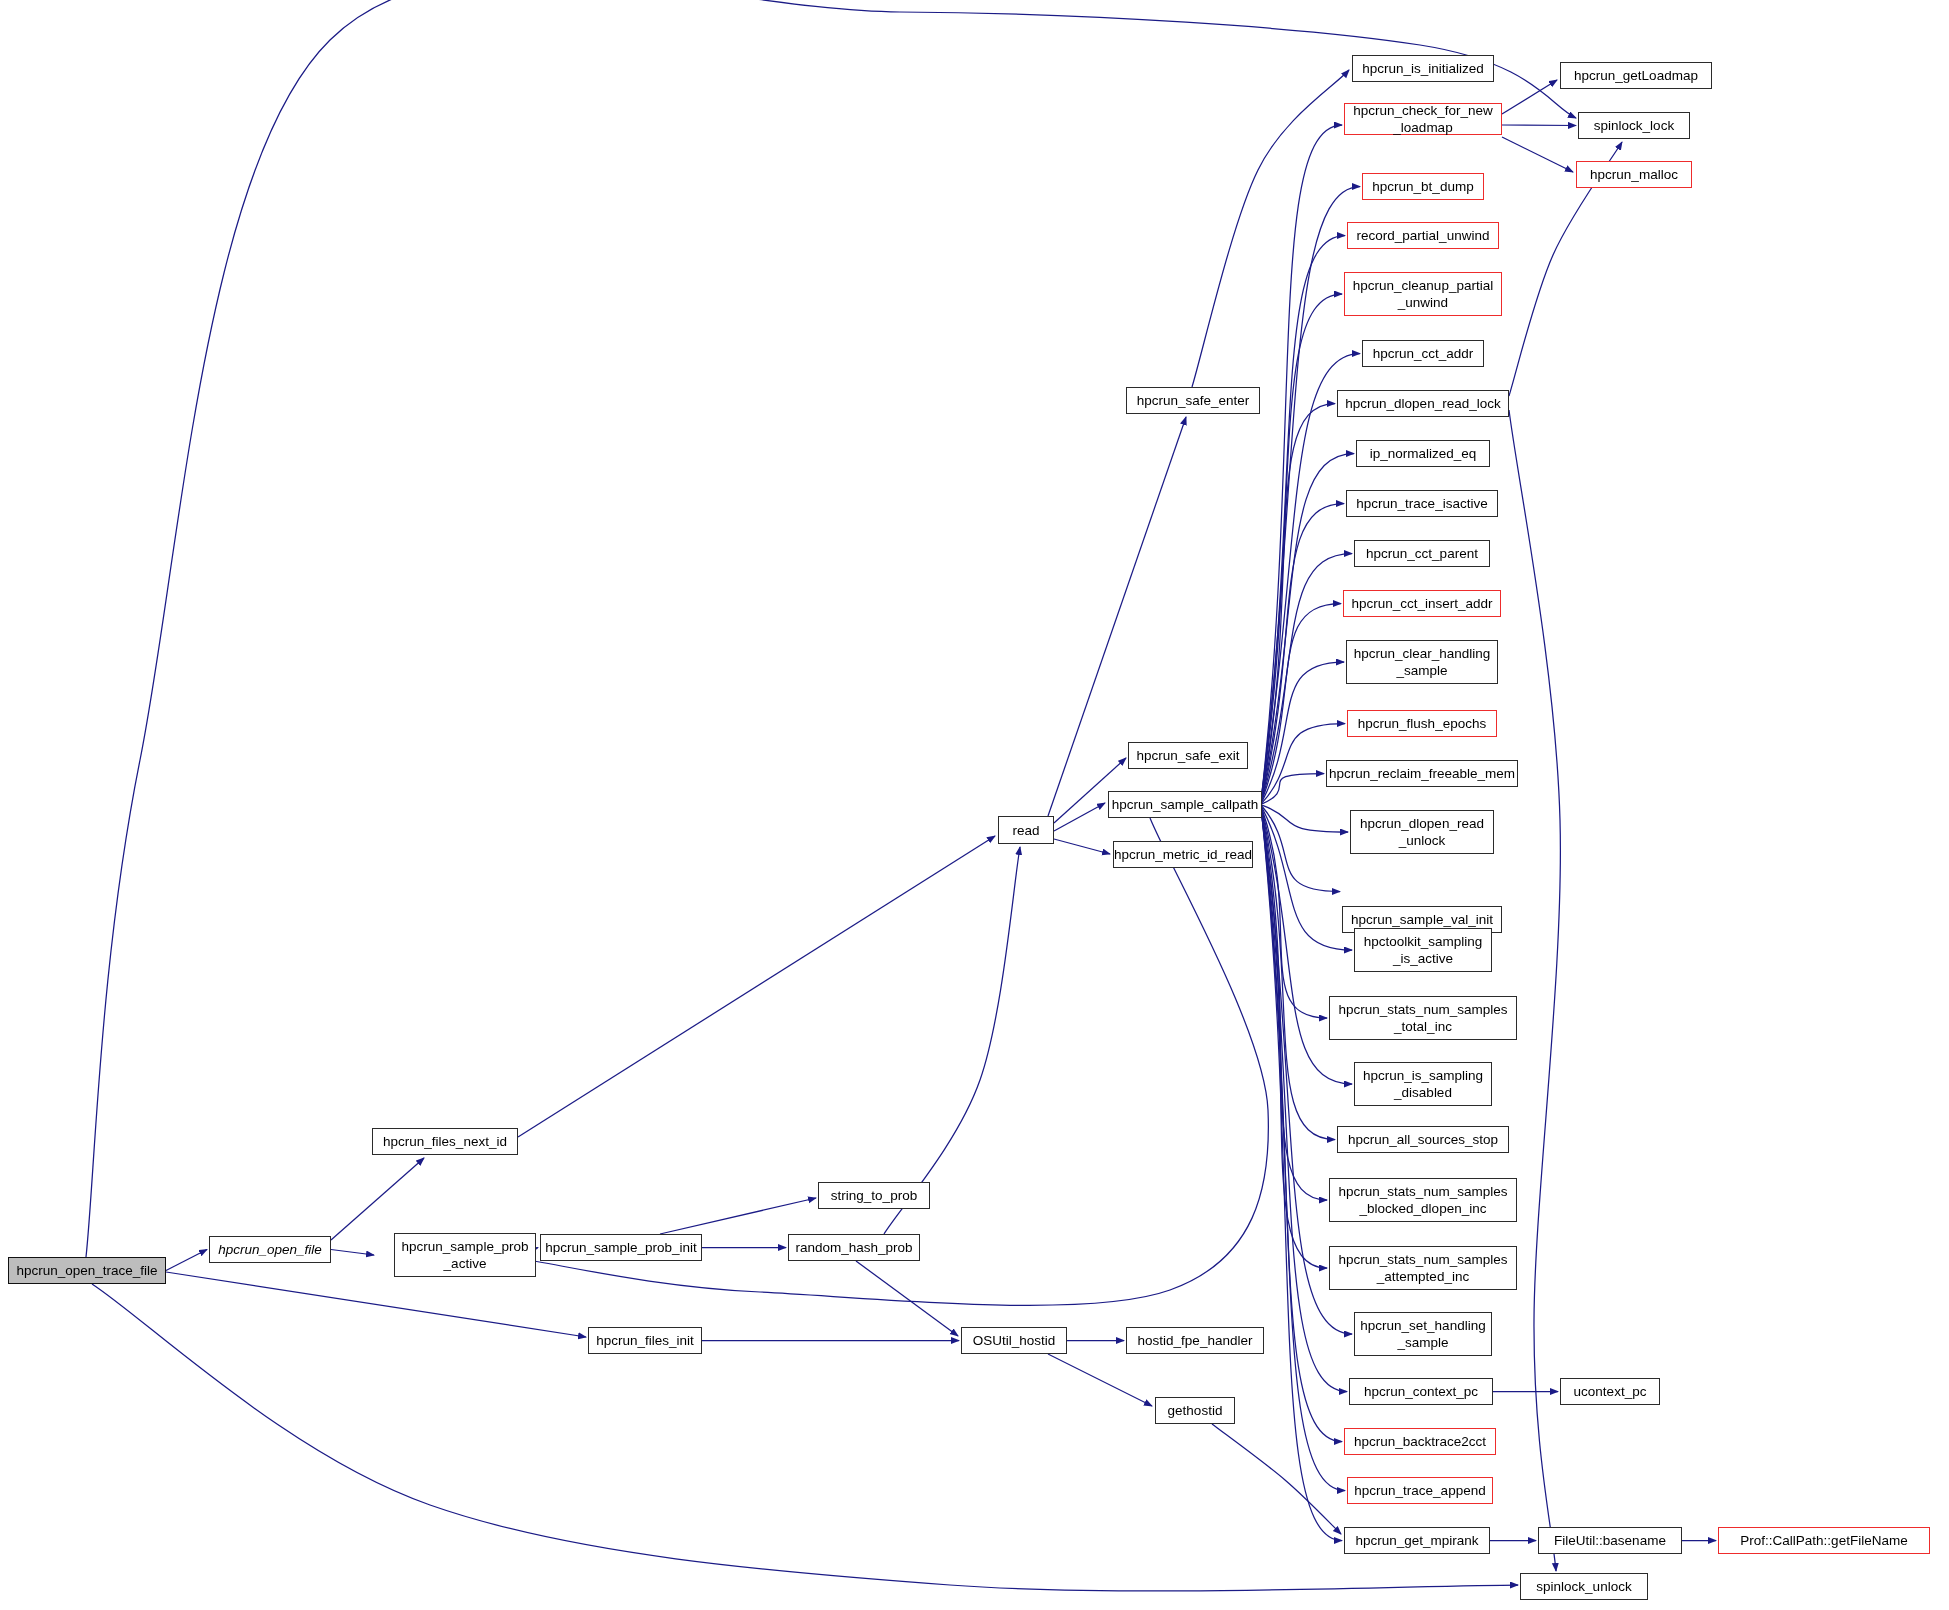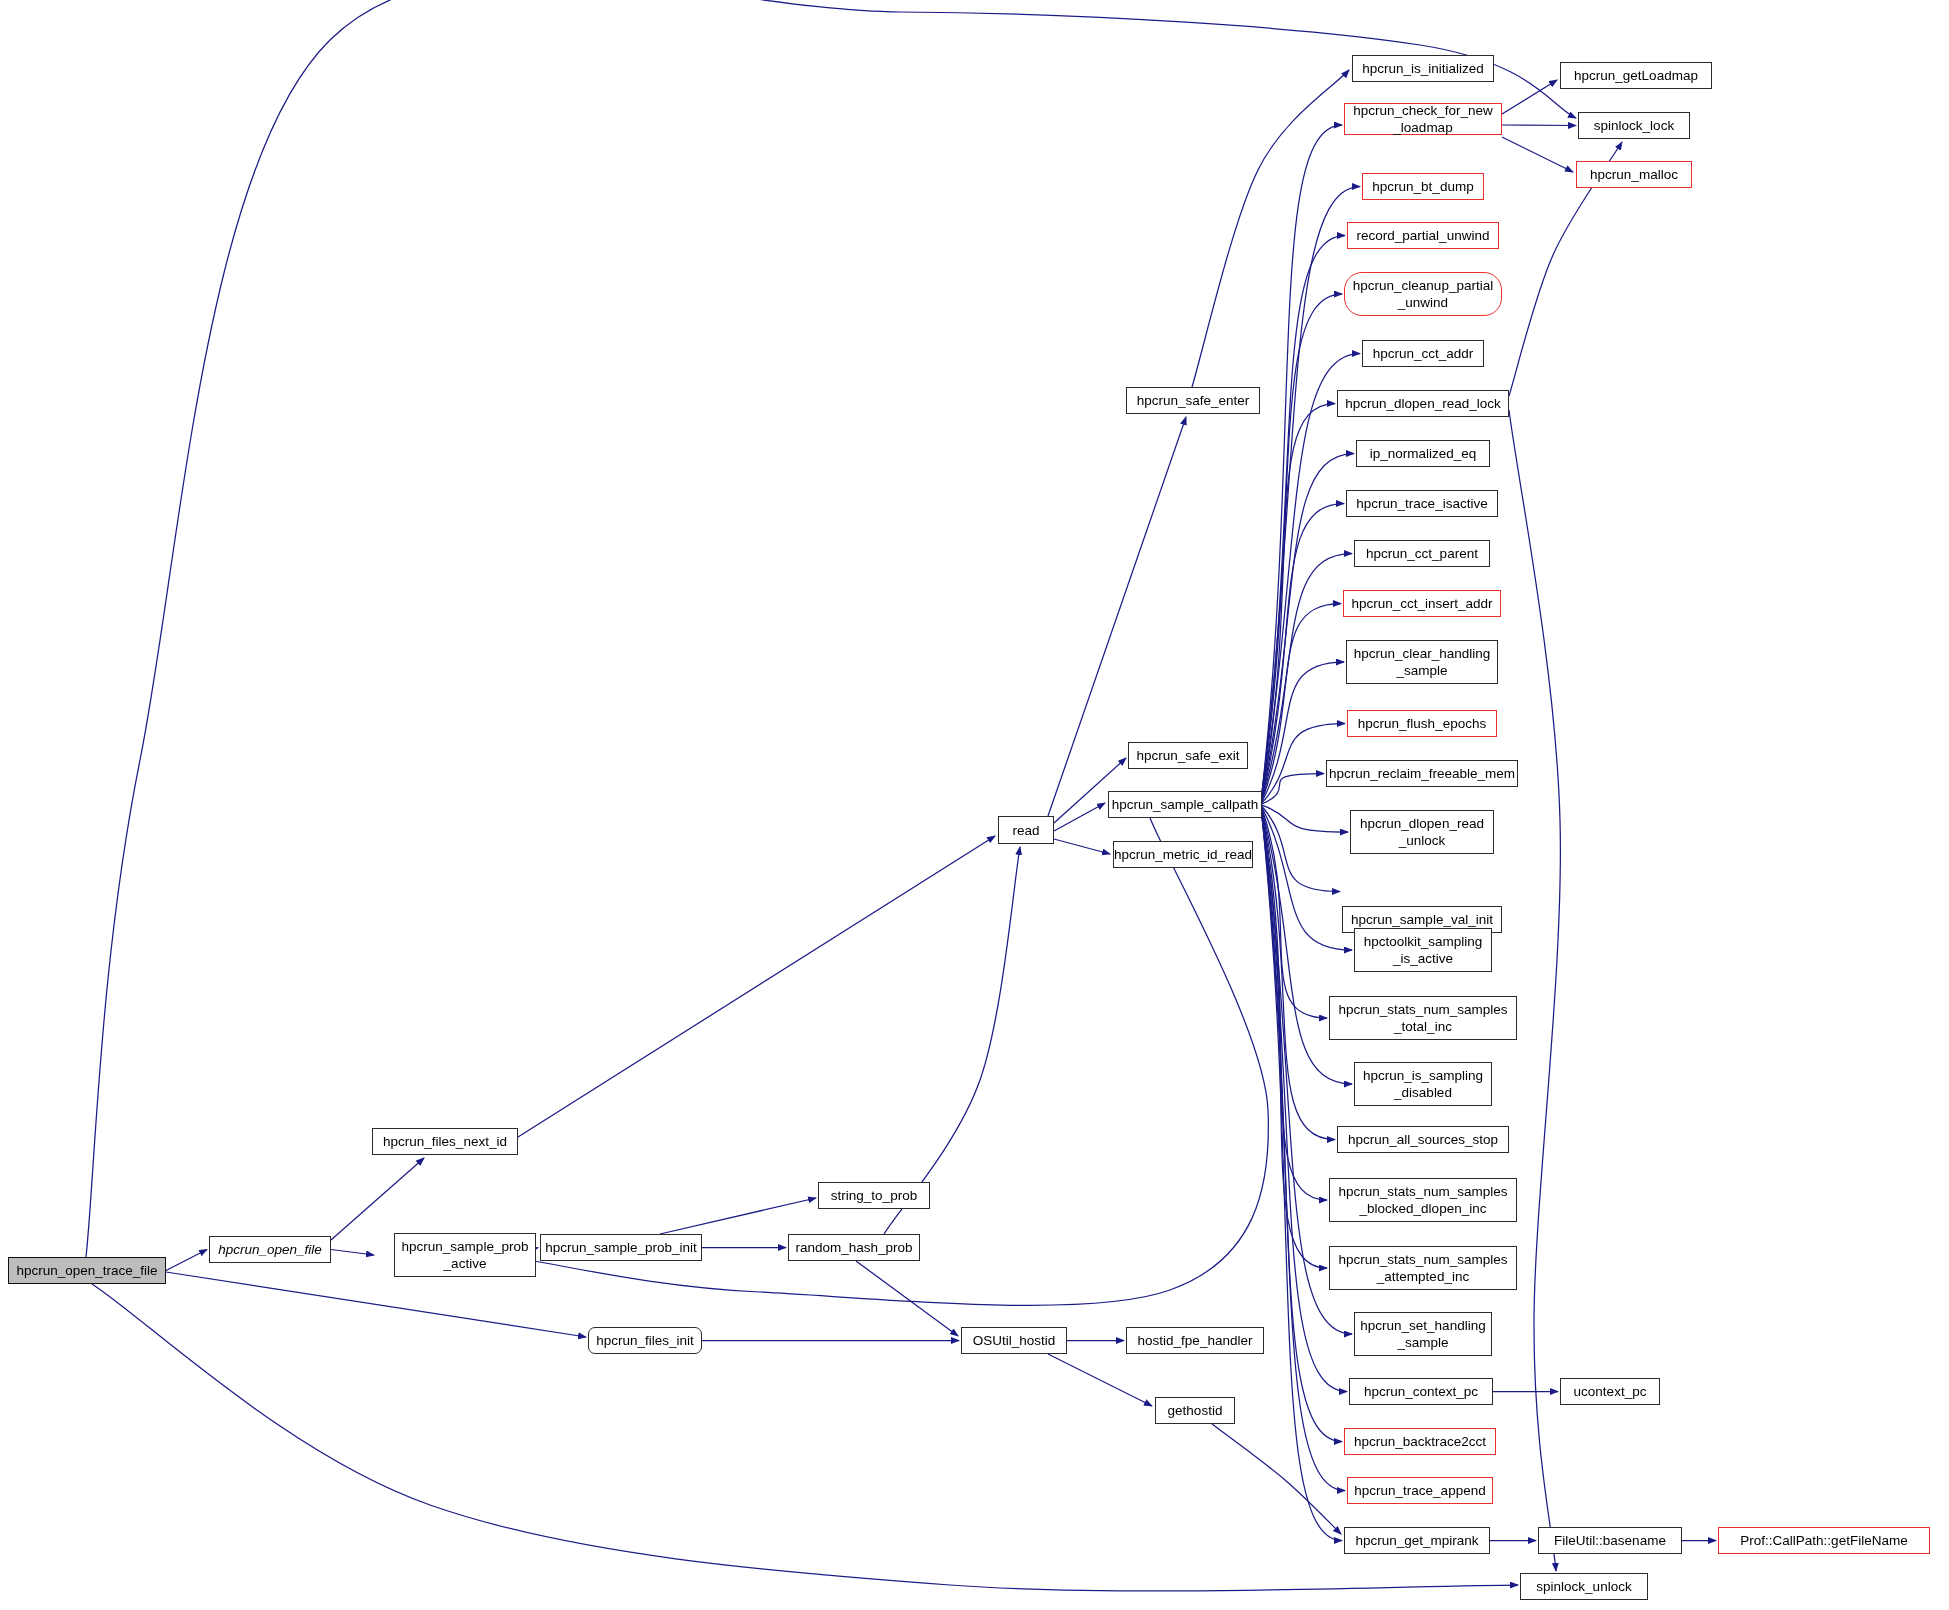--- a/index.html
+++ b/index.html
@@ -112,21 +112,21 @@
     </div>
     <div class="node" style="left: 540px; top: 1234px; width: 162px; height: 27px;">
       <div>hpcrun_sample_prob_init</div>
     </div>
     <div class="node" style="left: 818px; top: 1182px; width: 112px; height: 27px;">
       <div>string_to_prob</div>
     </div>
     <div class="node" style="left: 788px; top: 1234px; width: 132px; height: 27px;">
       <div>random_hash_prob</div>
     </div>
-    <div class="node" style="left: 588px; top: 1327px; width: 114px; height: 27px; border-radius: 7px;">
+    <div class="node" style="left: 588px; top: 1327px; width: 114px; height: 27px;">
       <div>hpcrun_files_init</div>
     </div>
     <div class="node" style="left: 961px; top: 1327px; width: 106px; height: 27px;">
       <div>OSUtil_hostid</div>
     </div>
     <div class="node" style="left: 1126px; top: 1327px; width: 138px; height: 27px;">
       <div>hostid_fpe_handler</div>
     </div>
     <div class="node" style="left: 1155px; top: 1397px; width: 80px; height: 27px;">
       <div>gethostid</div>
@@ -152,21 +152,21 @@
     <div class="node red" style="left: 1344px; top: 103px; width: 158px; height: 32px;">
       <div>hpcrun_check_for_new</div>
       <div>_loadmap</div>
     </div>
     <div class="node red" style="left: 1362px; top: 173px; width: 122px; height: 27px;">
       <div>hpcrun_bt_dump</div>
     </div>
     <div class="node red" style="left: 1347px; top: 222px; width: 152px; height: 27px;">
       <div>record_partial_unwind</div>
     </div>
-    <div class="node red" style="left: 1344px; top: 272px; width: 158px; height: 44px; border-radius: 18px;">
+    <div class="node red" style="left: 1344px; top: 272px; width: 158px; height: 44px;">
       <div>hpcrun_cleanup_partial</div>
       <div>_unwind</div>
     </div>
     <div class="node" style="left: 1362px; top: 340px; width: 122px; height: 27px;">
       <div>hpcrun_cct_addr</div>
     </div>
     <div class="node" style="left: 1337px; top: 390px; width: 172px; height: 27px;">
       <div>hpcrun_dlopen_read_lock</div>
     </div>
     <div class="node" style="left: 1356px; top: 440px; width: 134px; height: 27px;">

